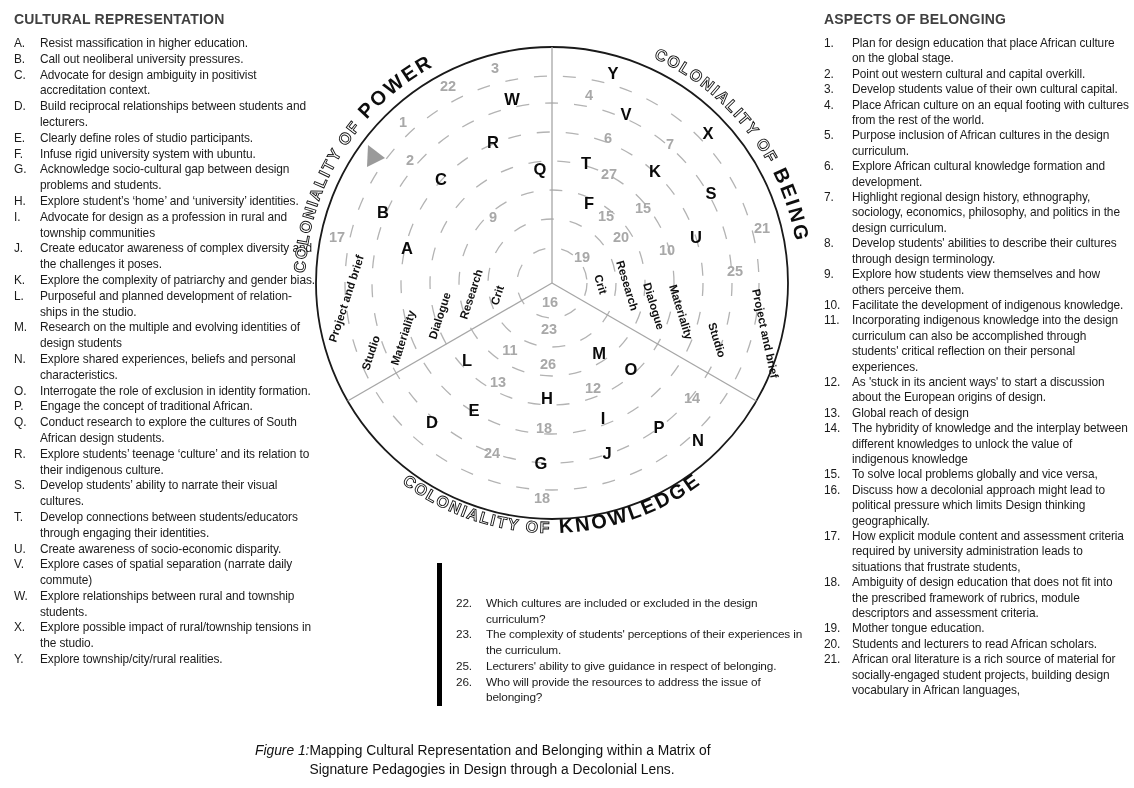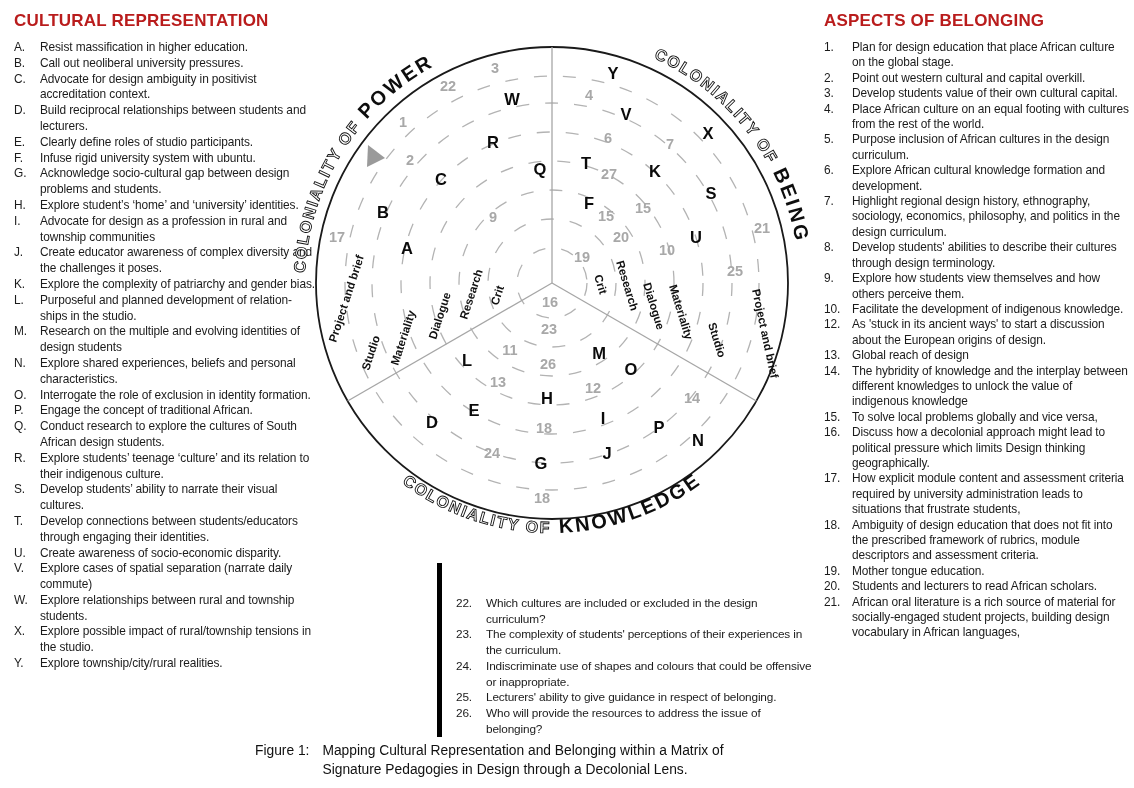--- a/index.html
+++ b/index.html
@@ -1,35 +1,35 @@
 <!DOCTYPE html>
 <html><head>
 <meta charset="utf-8">
 <style>
   html,body{margin:0;padding:0;}
   body{
     width:1134px;height:788px;position:relative;background:#ffffff;
     font-family:"Liberation Sans",sans-serif;color:#1b1b1b;overflow:hidden;
   }
   .panel{position:absolute;}
-  .panel h2{font-size:17px;font-weight:bold;color:#b91c1c;margin:0 0 9px 0;letter-spacing:.2px;}
+  .panel h2{font-size:14px;font-weight:bold;color:#404040;margin:0 0 9px 0;letter-spacing:.2px;}
   .panel-left{left:14px;top:11px;width:303px;}
   .panel-right{left:824px;top:11px;width:306px;}
   .list{font-size:11.9px;line-height:15.8px;letter-spacing:-.1px;}
   .panel-right .list{line-height:15.4px;}
   .row{display:flex;}
   .mk{flex:0 0 26px;}
   .panel-right .mk{flex:0 0 28px;}
   .tx{flex:1 1 auto;}
   .qblock{position:absolute;left:437px;top:563px;width:381px;display:flex;}
   .qbar{flex:0 0 5px;background:#000;margin-right:14px;}
   .qblock .list{font-size:11.8px;line-height:15.7px;letter-spacing:-.15px;margin-top:33px;}
   .qblock .mk{flex:0 0 30px;}
   .caption{position:absolute;left:255px;top:742px;display:flex;font-size:13.8px;line-height:18.5px;color:#111;}
-  .cap-prefix{margin-right:13px;white-space:nowrap;}
+  .cap-prefix{white-space:nowrap;font-style:italic;}
   #diagram{position:absolute;left:272px;top:18px;}
   
   .ring{fill:none;stroke:#b3b3b3;stroke-width:1.3;stroke-dasharray:13 16;}
   .outer{fill:none;stroke:#1a1a1a;stroke-width:1.8;}
   .sector-line{stroke:#a6a6a6;stroke-width:1.3;}
   .marker-letter{font-family:"Liberation Sans",sans-serif;font-size:16.5px;font-weight:bold;fill:#0a0a0a;text-anchor:middle;}
   .marker-number{font-family:"Liberation Sans",sans-serif;font-size:14.5px;font-weight:bold;fill:#a8a8a8;text-anchor:middle;}
   .spoke{font-family:"Liberation Sans",sans-serif;font-size:11.5px;font-weight:bold;fill:#111;}
   .arc-hollow{font-family:"Liberation Sans",sans-serif;font-size:16px;font-weight:bold;fill:#ffffff;stroke:#111;stroke-width:.9;letter-spacing:1.8px;}
   .arc-solid{font-family:"Liberation Sans",sans-serif;font-size:20px;font-weight:bold;fill:#0d0d0d;letter-spacing:2.4px;}
@@ -269,20 +269,24 @@
         </div>
         <div class="row">
           <span class="mk">9.</span>
           <span class="tx">Explore how students view themselves and how others perceive them.</span>
         </div>
         <div class="row">
           <span class="mk">10.</span>
           <span class="tx">Facilitate the development of indigenous knowledge.</span>
         </div>
         <div class="row">
+          <span class="mk">11.</span>
+          <span class="tx">Incorporating indigenous knowledge into the design curriculum can also be accomplished through students' critical reflection on their personal experiences.</span>
+        </div>
+        <div class="row">
           <span class="mk">12.</span>
           <span class="tx">As 'stuck in its ancient ways' to start a discussion about the European origins of design.</span>
         </div>
         <div class="row">
           <span class="mk">13.</span>
           <span class="tx">Global reach of design</span>
         </div>
         <div class="row">
           <span class="mk">14.</span>
           <span class="tx">The hybridity of knowledge and the interplay between different knowledges to unlock the value of indigenous knowledge</span>
@@ -321,24 +325,20 @@
   <div class="qblock">
     <div class="qbar"></div>
     <div class="list" id="q-list">
         <div class="row">
           <span class="mk">22.</span>
           <span class="tx">Which cultures are included or excluded in the design curriculum?</span>
         </div>
         <div class="row">
           <span class="mk">23.</span>
           <span class="tx">The complexity of students' perceptions of their experiences in the curriculum.</span>
-        </div>
-        <div class="row">
-          <span class="mk">24.</span>
-          <span class="tx">Indiscriminate use of shapes and colours that could be offensive or inappropriate.</span>
         </div>
         <div class="row">
           <span class="mk">25.</span>
           <span class="tx">Lecturers' ability to give guidance in respect of belonging.</span>
         </div>
         <div class="row">
           <span class="mk">26.</span>
           <span class="tx">Who will provide the resources to address the issue of belonging?</span>
         </div>
       </div>

